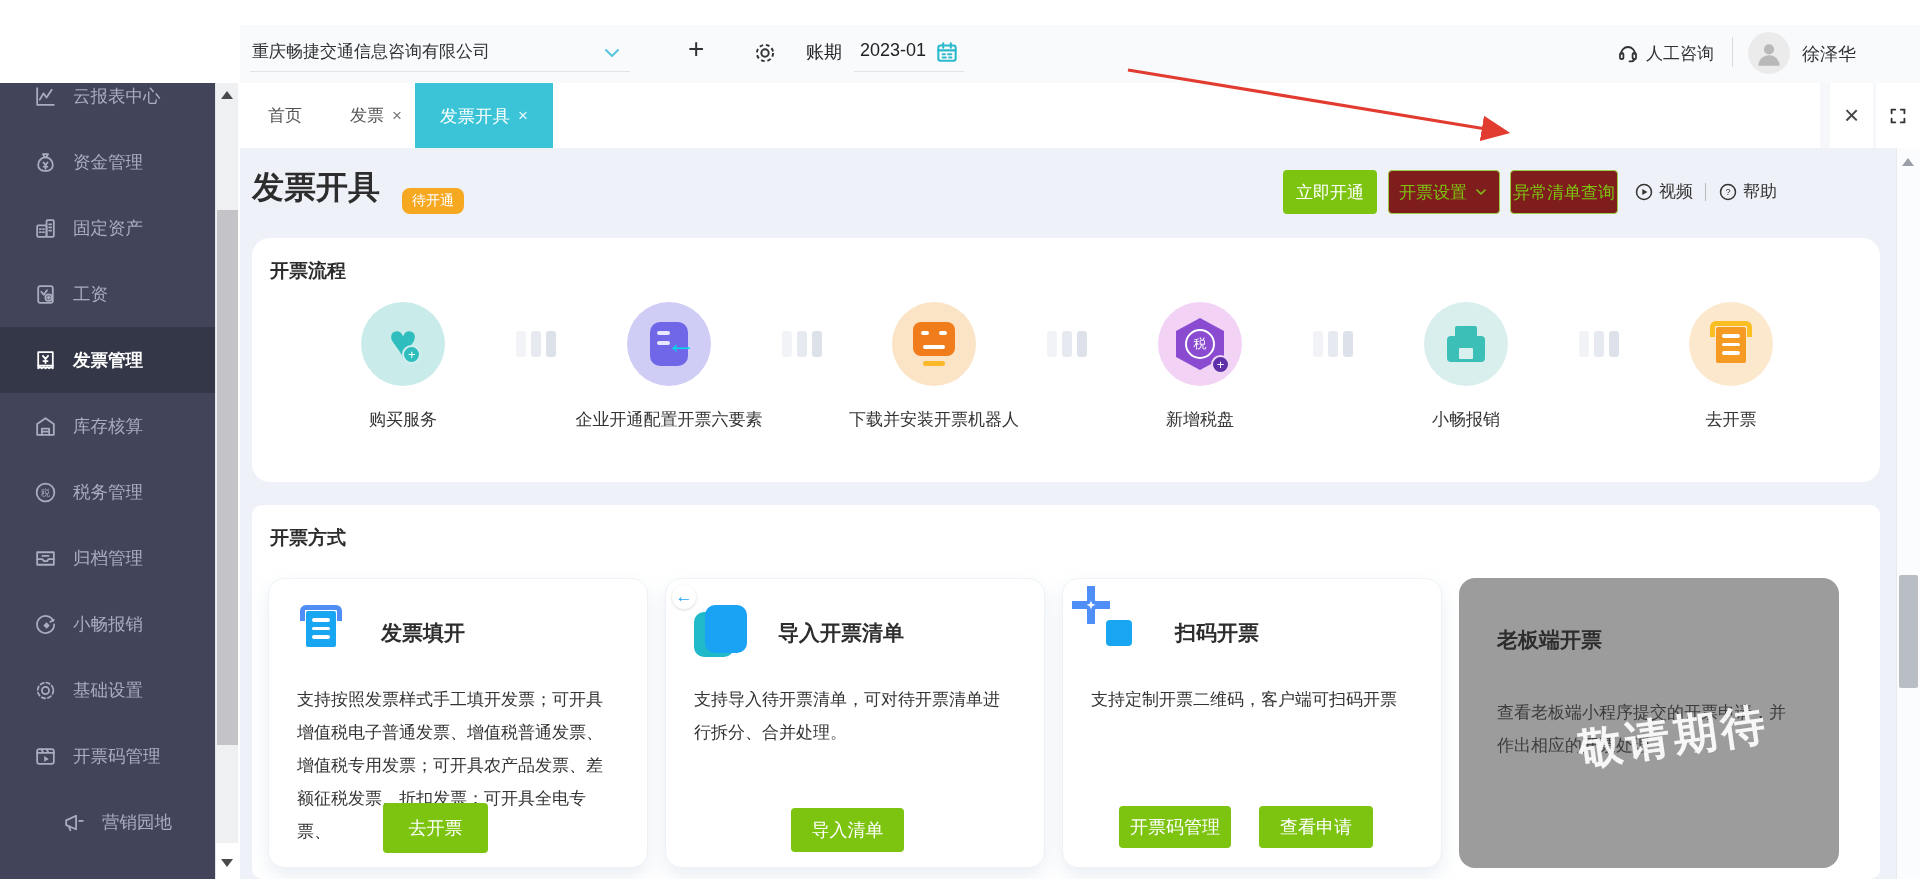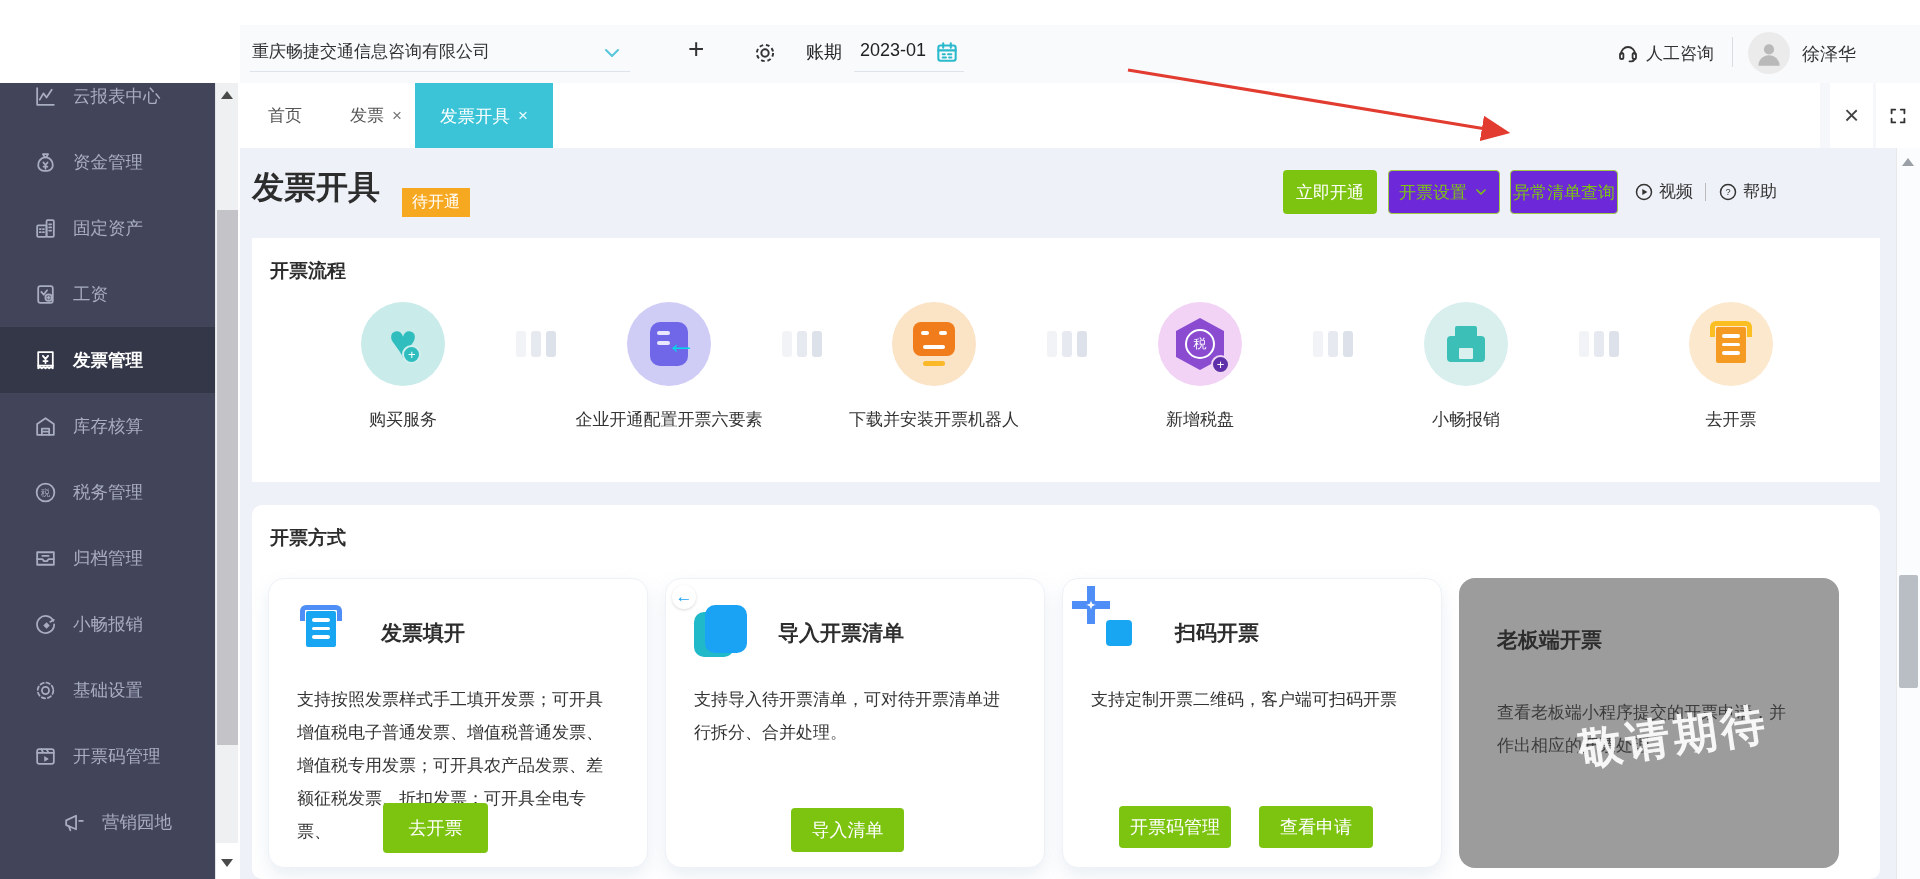--- a/index.html
+++ b/index.html
@@ -61,35 +61,35 @@
   .tab-fsbox{position:absolute;left:1636px;top:0;width:44px;height:65px;background:#fff;display:flex;align-items:center;justify-content:center;color:#333;cursor:pointer;}
   .tab-fsbox svg{width:22px;height:22px;}
 
   
   .main{left:240px;top:148px;width:1656px;height:731px;background:#eef1f7;overflow:hidden;}
   .main-scroll{left:1896px;top:148px;width:24px;height:731px;background:#fbfcfd;border-left:1px solid #e9e9e9;box-sizing:border-box;}
   .ms-up{position:absolute;left:5px;top:10px;width:0;height:0;border-left:6px solid transparent;border-right:6px solid transparent;border-bottom:8px solid #9aa0a6;}
   .ms-thumb{position:absolute;left:2px;top:427px;width:19px;height:113px;background:#b9bdc4;border-radius:2px;}
 
   .page-title{left:12px;top:18px;font-size:32px;font-weight:bold;color:#2d2d2d;}
-  .page-badge{left:162px;top:40px;background:#f7a821;color:#fff;font-size:16px;padding:4px 10px;border-radius:0;}
+  .page-badge{left:162px;top:40px;background:#f7a821;color:#fff;font-size:14px;padding:4px 10px;border-radius:8px;}
   .btn{position:absolute;top:22px;height:44px;display:flex;align-items:center;justify-content:center;font-size:17px;border-radius:4px;box-sizing:border-box;cursor:pointer;}
   .btn-solid{background:#7dc411;color:#fff;}
-  .btn-outline{background:#6d28d9;color:#7dc411;border:1px solid #9ccc3f;gap:6px;}
+  .btn-outline{background:#7f1d1d;color:#7dc411;border:1px solid #9ccc3f;gap:6px;}
   .btn-activate{left:1043px;width:94px;}
   .btn-settings{left:1148px;width:112px;}
   .btn-abnormal{left:1270px;width:108px;}
   .bo-chevron{width:16px;height:16px;color:#7dc411;}
   .linkset{position:absolute;left:1394px;top:32px;display:flex;align-items:center;gap:8px;font-size:17px;color:#333;}
   .linkset .lk{display:flex;align-items:center;gap:5px;cursor:pointer;}
   .lk svg{width:20px;height:20px;color:#333;}
   .ls-div{width:1px;height:18px;background:#bbb;margin:0 4px;}
 
   
-  .card-flow{left:12px;top:90px;width:1628px;height:244px;background:#fff;border-radius:1px;}
+  .card-flow{left:12px;top:90px;width:1628px;height:244px;background:#fff;border-radius:18px;}
   .sec-title{position:absolute;left:18px;top:20px;font-size:19px;font-weight:bold;color:#2d2d2d;}
   .flow-step{position:absolute;width:220px;text-align:center;}
   .step-circle{width:84px;height:84px;border-radius:50%;margin:0 auto;display:flex;align-items:center;justify-content:center;position:relative;}
   .step-label{margin-top:22px;font-size:17px;color:#333;white-space:nowrap;}
   .flow-sep{position:absolute;display:flex;gap:5px;align-items:center;}
   .flow-sep i{display:block;width:10px;height:26px;border-radius:3px;}
   .flow-sep i:nth-child(1){background:#f1f3f6;}
   .flow-sep i:nth-child(2){background:#e6eaf0;}
   .flow-sep i:nth-child(3){background:#dde2ea;}
 

